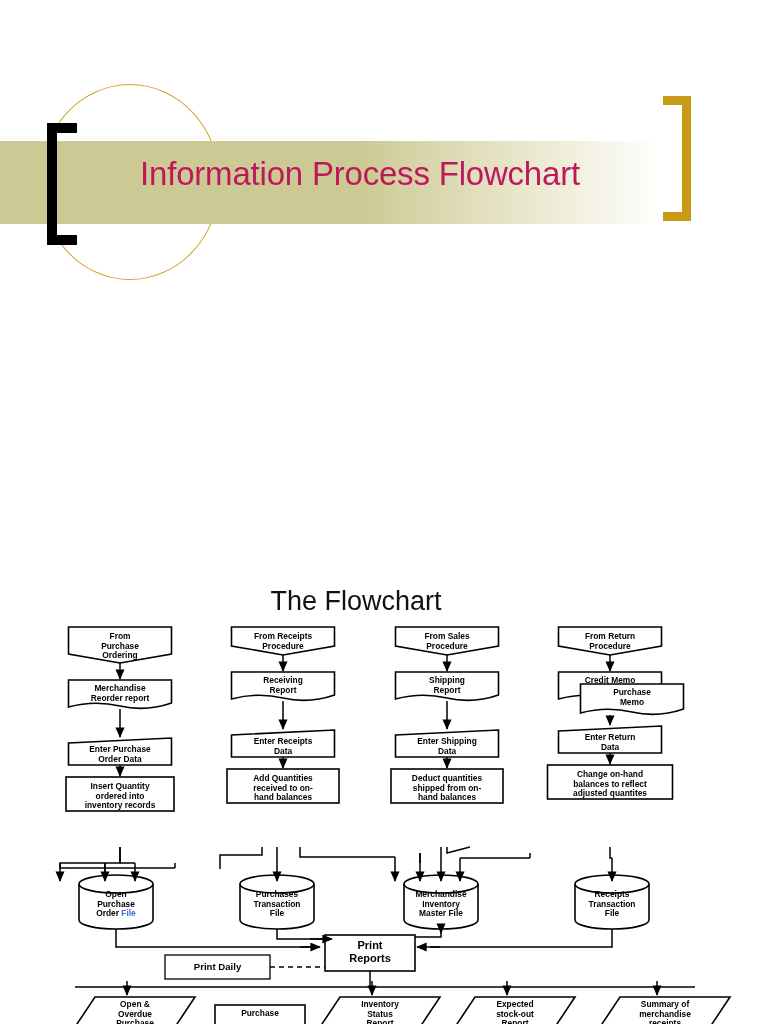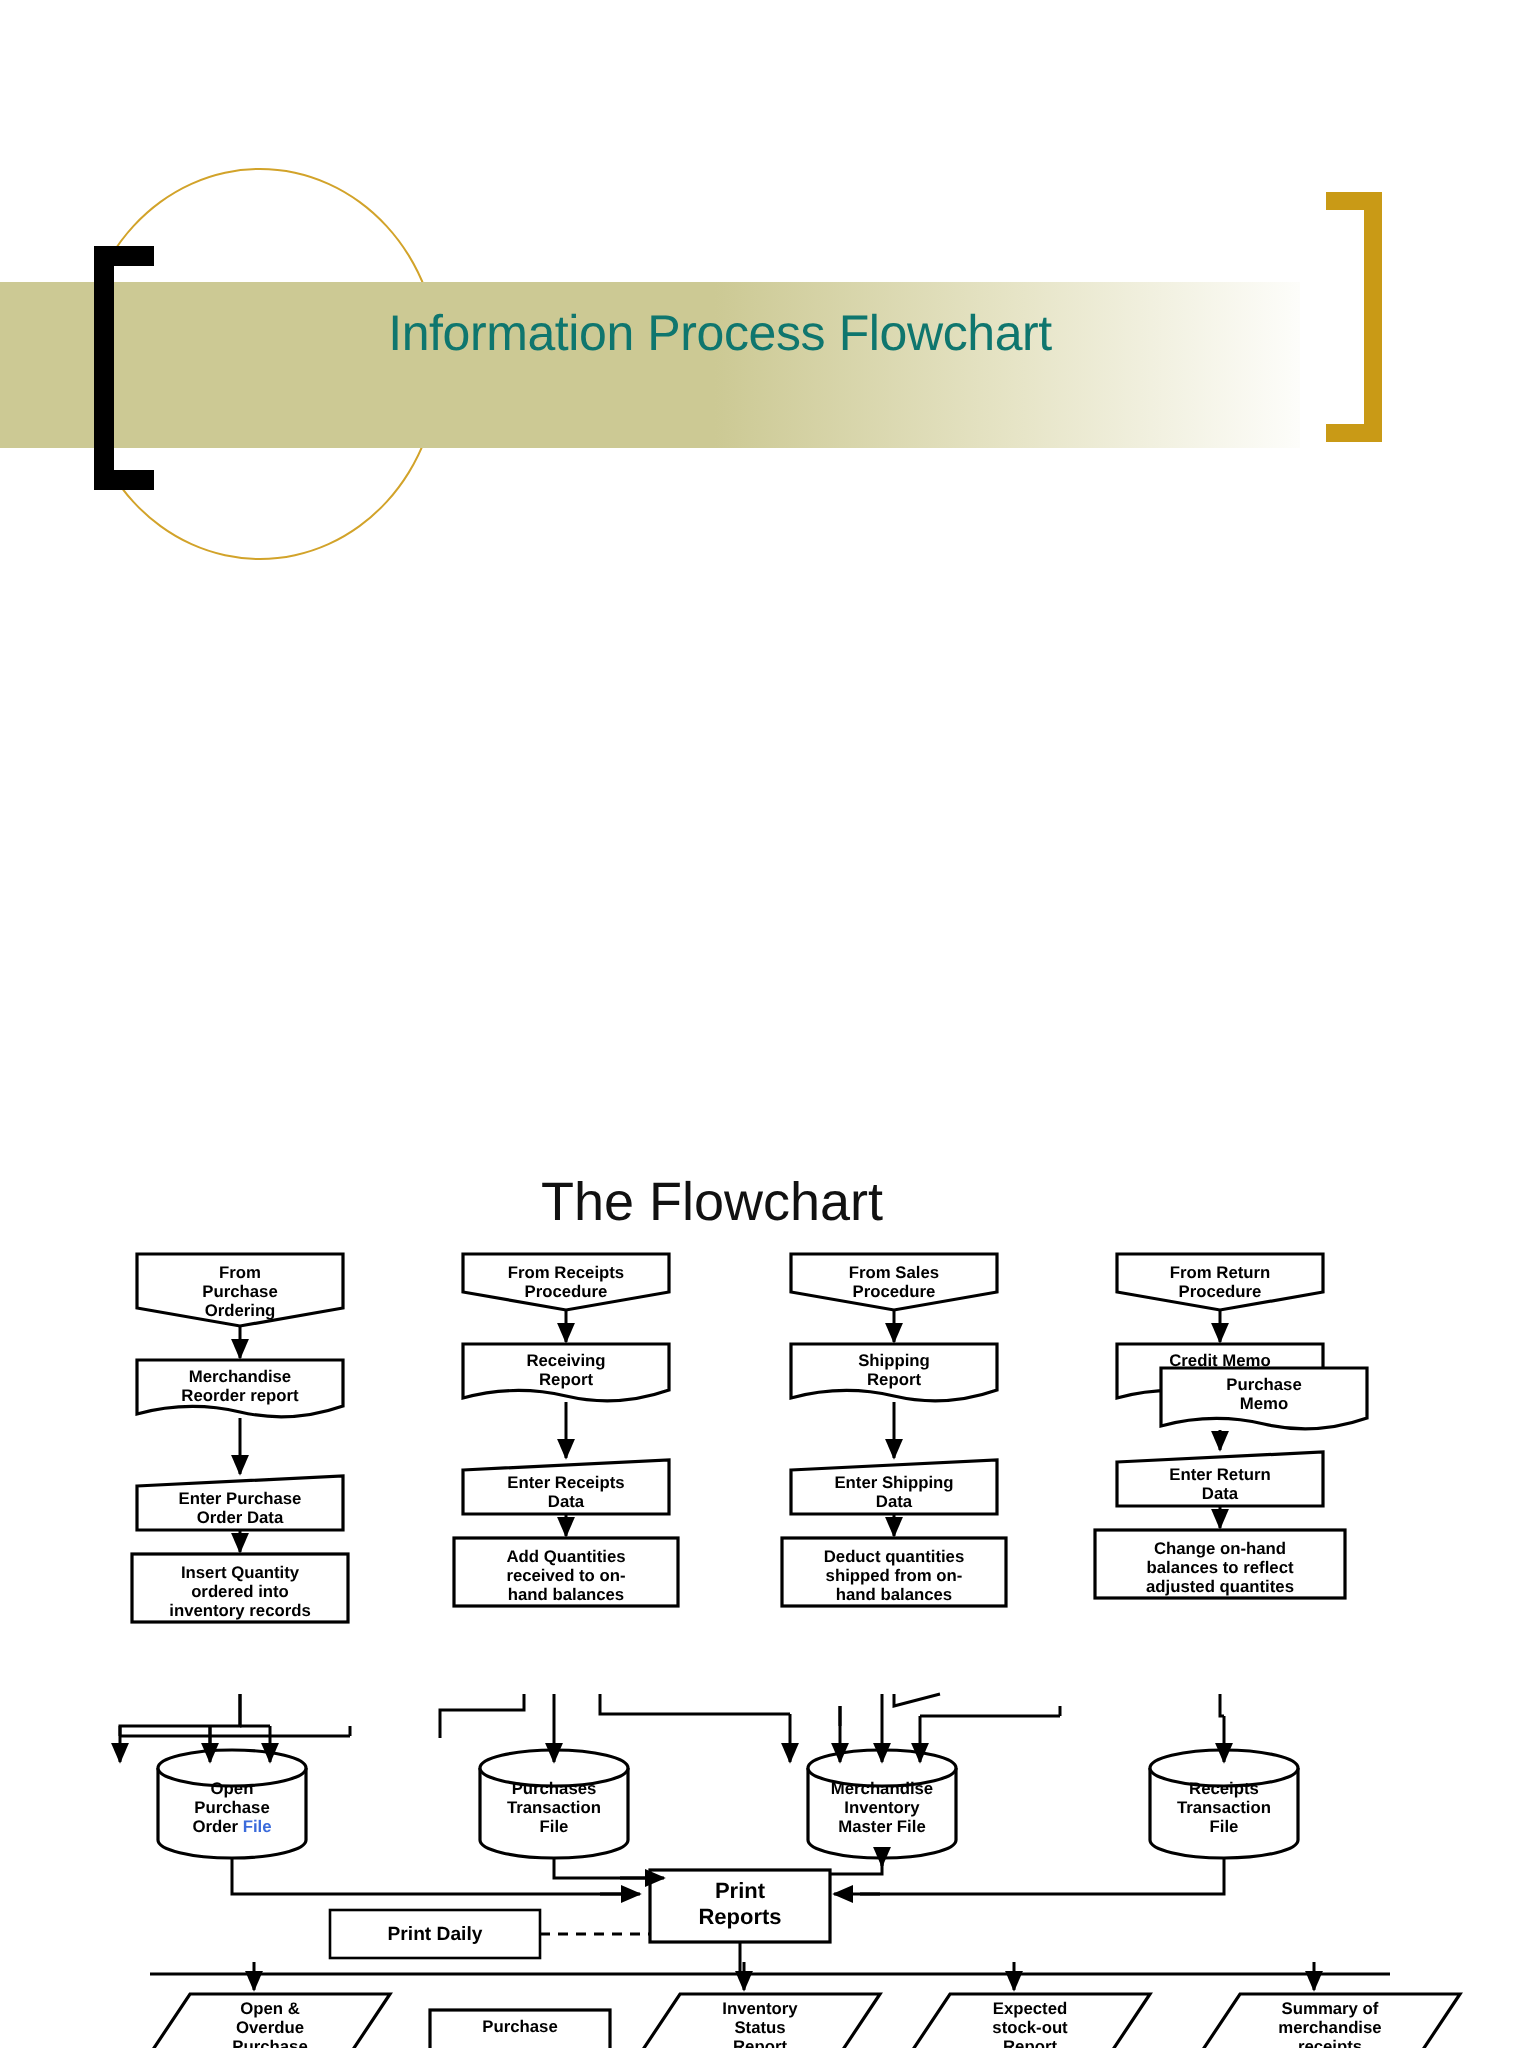--- a/index.html
+++ b/index.html
@@ -12,21 +12,21 @@
       border:1.4px solid #d2a32a;border-radius:50%;box-sizing:border-box;}
   #title-band{position:absolute;left:0;top:141px;width:650px;height:83px;
       background:linear-gradient(to right,#ccc994 0%,#ccc994 55%,#e6e4c6 78%,#fdfdfa 100%);}
   #bracket-left{position:absolute;left:47px;top:123px;width:30px;height:122px;
       border-left:10px solid #000;border-top:10px solid #000;border-bottom:10px solid #000;
       box-sizing:border-box;}
   #bracket-right{position:absolute;left:663px;top:96px;width:28px;height:125px;
       border-right:9px solid #c99a16;border-top:9px solid #c99a16;border-bottom:9px solid #c99a16;
       box-sizing:border-box;}
   #title-text{position:absolute;left:60px;top:148px;width:600px;text-align:center;
-      font-size:25px;line-height:1.55;color:#0f766e;font-weight:400;letter-spacing:-0.2px;}
+      font-size:33px;line-height:1.55;color:#be185d;font-weight:400;letter-spacing:-0.2px;}
 
   
   #flow-heading{position:absolute;left:0;top:586px;width:712px;text-align:center;
       font-size:27px;color:#111;}
   #flowchart{position:absolute;left:0;top:625px;width:768px;height:399px;}
   #flow-svg{position:absolute;left:0;top:0;}
 
   .nlabel{font-family:"Liberation Sans","DejaVu Sans",sans-serif;font-weight:bold;
       font-size:8.4px;fill:#000;text-anchor:middle;}
   .blue{fill:#3b6bdb;}

